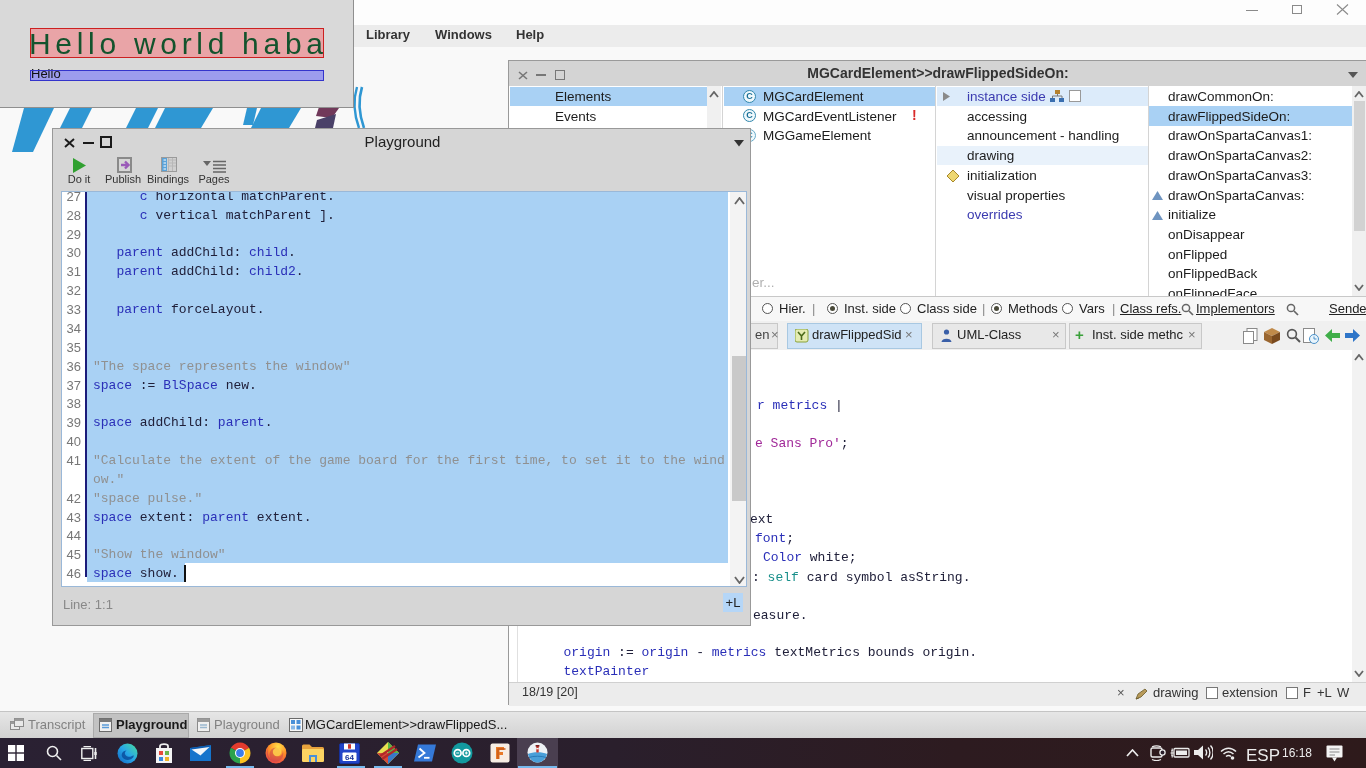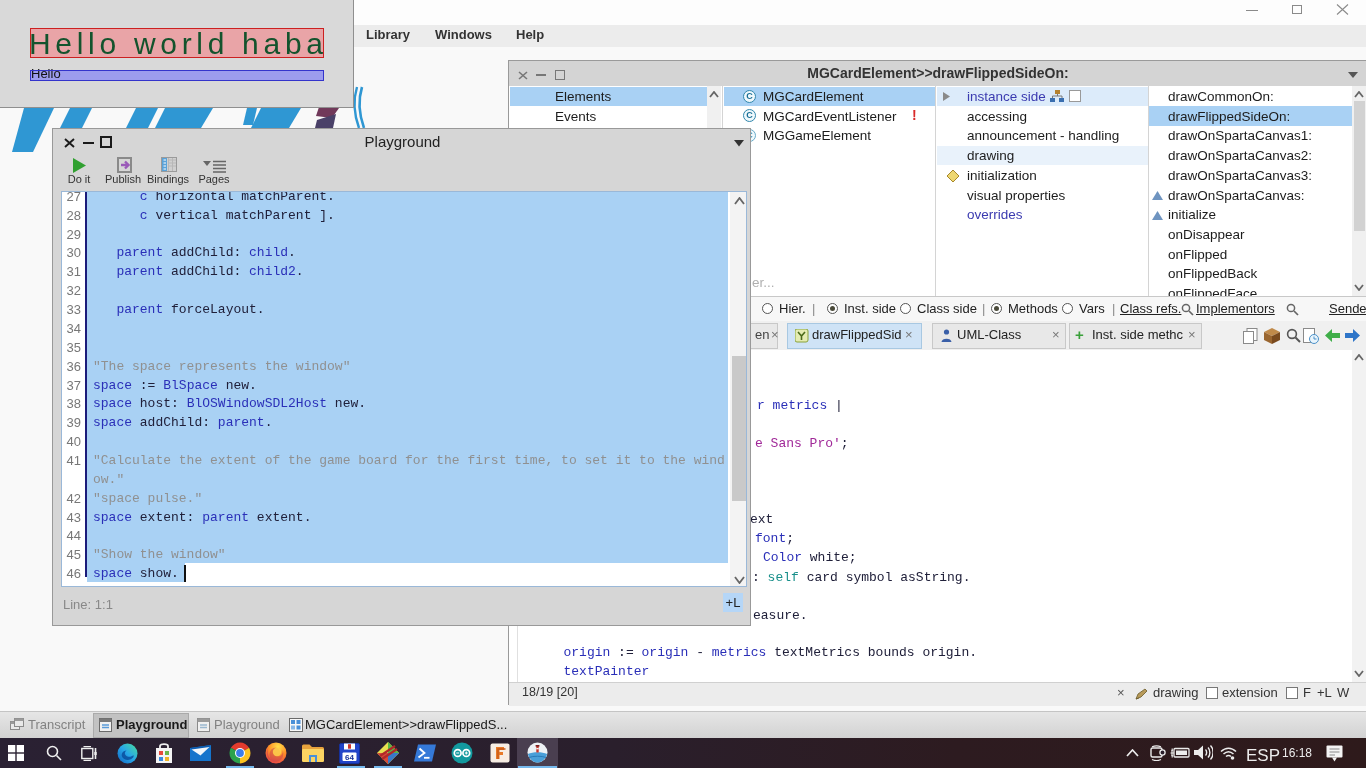--- a/index.html
+++ b/index.html
@@ -326,21 +326,20 @@
     <div class="gut" style="left:-5px;top:334.4px;">44</div>
     <div class="gut" style="left:-5px;top:353.3px;">45</div>
     <div class="gut" style="left:-5px;top:372.1px;">46</div>
     <div class="line" style="left:31px;top:-5.2px;">      <span class="v">c</span> horizontal matchParent.</div>
     <div class="line" style="left:31px;top:13.7px;">      <span class="v">c</span> vertical matchParent ].</div>
     <div class="line" style="left:31px;top:51.4px;">   <span class="v">parent</span> addChild: <span class="v">child</span>.</div>
     <div class="line" style="left:31px;top:70.3px;">   <span class="v">parent</span> addChild: <span class="v">child2</span>.</div>
     <div class="line" style="left:31px;top:108px;">   <span class="v">parent</span> forceLayout.</div>
     <div class="line cm" style="left:31px;top:164.6px;">"The space represents the window"</div>
     <div class="line" style="left:31px;top:183.5px;"><span class="v">space</span> := <span class="v">BlSpace</span> new.</div>
-    <div class="line" style="left:31px;top:202.3px;"><span class="v">space</span> host: <span class="v">BlOSWindowSDL2Host</span> new.</div>
     <div class="line" style="left:31px;top:221.2px;"><span class="v">space</span> addChild: <span class="v">parent</span>.</div>
     <div class="line cm" style="left:31px;top:258.9px;">"Calculate the extent of the game board for the first time, to set it to the wind</div>
     <div class="line cm" style="left:31px;top:277.8px;">ow."</div>
     <div class="line cm" style="left:31px;top:296.7px;">"space pulse."</div>
     <div class="line" style="left:31px;top:315.5px;"><span class="v">space</span> extent: <span class="v">parent</span> extent.</div>
     <div class="line cm" style="left:31px;top:353.3px;">"Show the window"</div>
     <div class="line" style="left:31px;top:372.1px;"><span class="v">space</span> show.</div>
     <div class="abs" style="left:121.5px;top:372.5px;width:2px;height:17px;background:#111;"></div>
     
     <div class="abs" style="left:668px;top:0;width:18px;height:396px;background:#f3f3f3;"></div>

